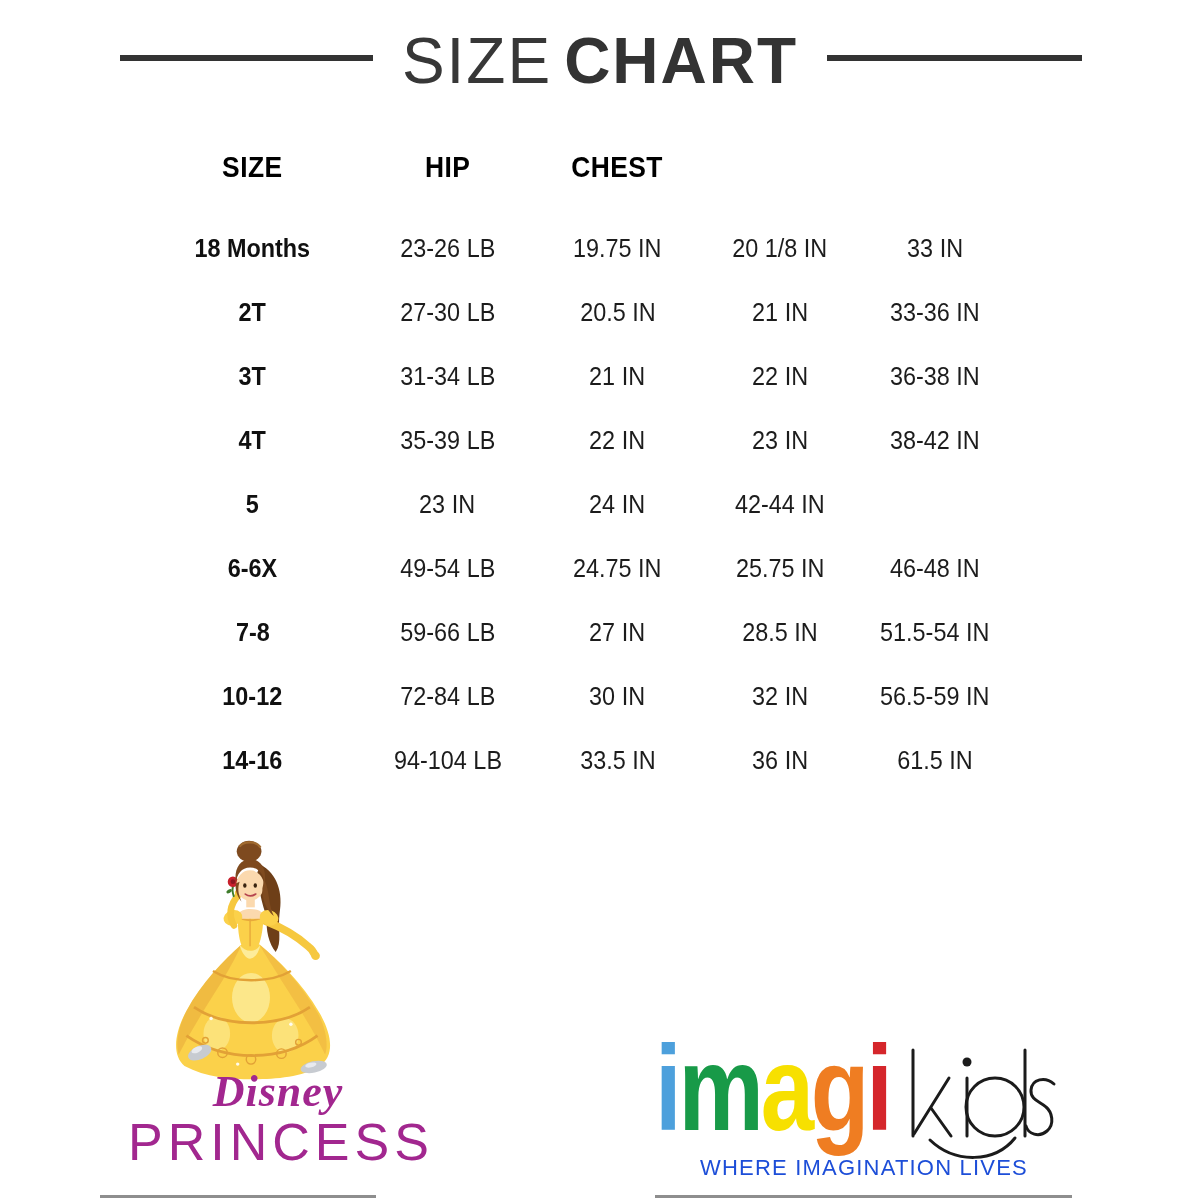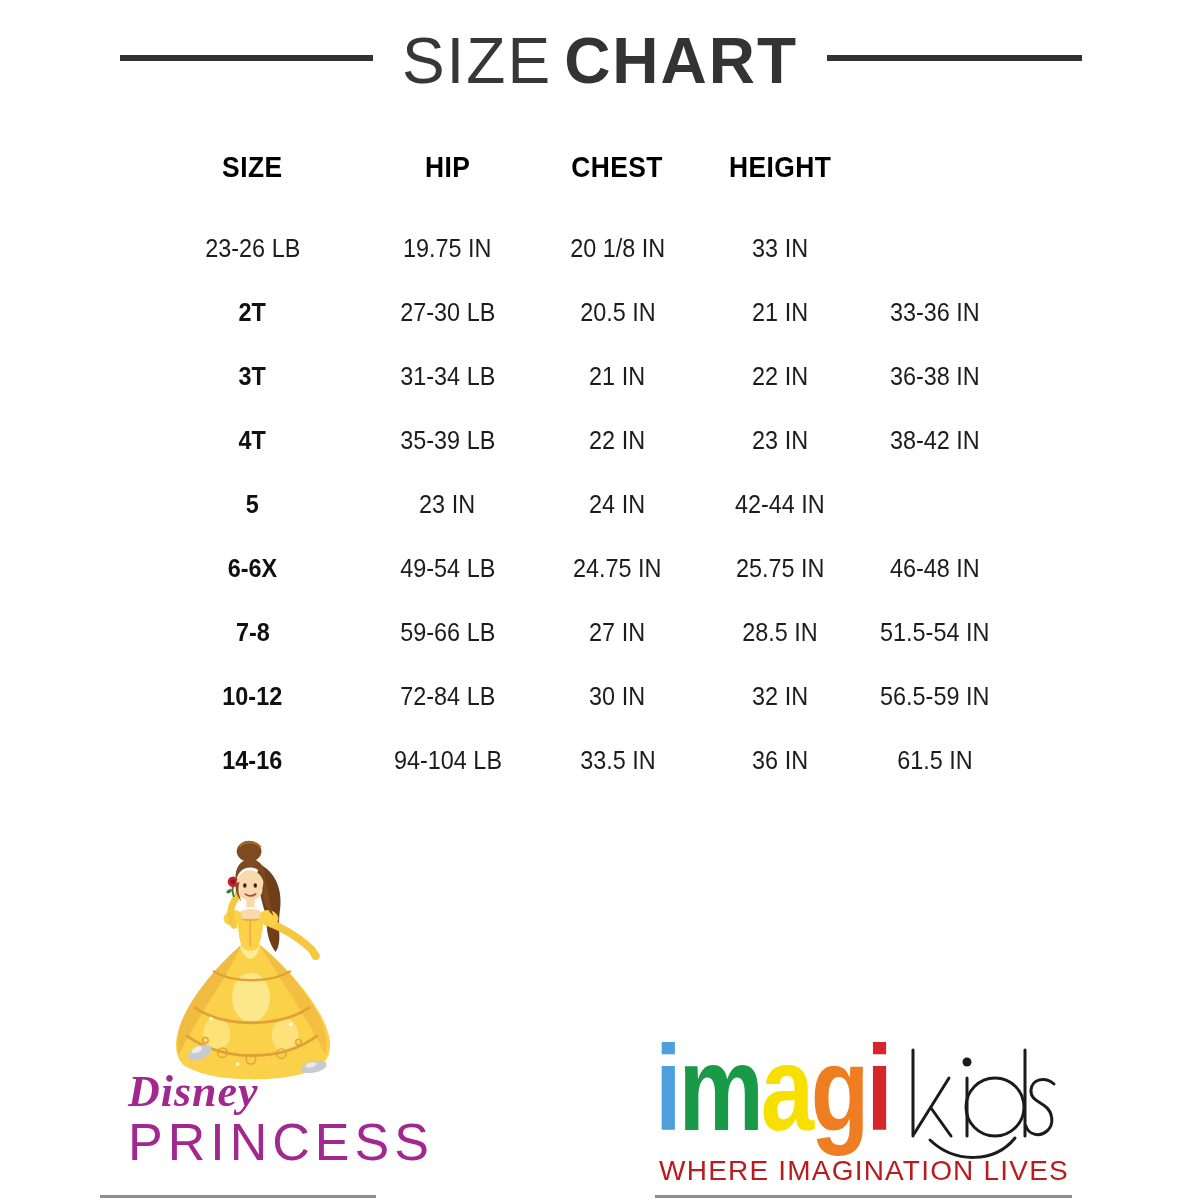--- a/index.html
+++ b/index.html
@@ -21,34 +21,34 @@
   .thead .cell{font-size:30px;font-weight:700;color:#000000;}
   .tbody{margin-top:20px;}
   .trow{height:64px;}
   .cell{display:flex;align-items:center;justify-content:center;font-size:26px;color:#1c1c1c;}
   .cell > span{display:inline-block;transform:scaleX(0.9);white-space:nowrap;}
   .thead .cell > span{transform:scaleX(0.88);letter-spacing:0.5px;}
   .cell.label{font-weight:700;color:#101010;}
 
   
   .belle{position:absolute;left:156px;top:838px;width:190px;height:247px;}
-  .disney-block{position:absolute;left:128px;top:1070px;width:300px;line-height:1;}
+  .disney-block{position:absolute;left:128px;top:1070px;width:300px;text-align:center;line-height:1;}
   .disney-script{font-family:"Liberation Serif",serif;font-style:italic;font-weight:700;
                  font-size:44px;letter-spacing:1px;}
   .princess-word{font-family:Liberation Sans, sans-serif;font-weight:400;font-size:52px;
                  letter-spacing:5px;margin-top:2px;}
 
   
   .imagi-row{position:absolute;left:655px;top:1028px;white-space:nowrap;line-height:1;
              transform:scaleX(0.8);transform-origin:left top;}
   .imagi-row span{font-size:120px;font-weight:700;letter-spacing:-4px;}
   .kids-svg{position:absolute;left:905px;top:1048px;}
   .sr-only{position:absolute;width:1px;height:1px;overflow:hidden;clip:rect(0 0 0 0);white-space:nowrap;}
   .tagline{position:absolute;left:604px;top:1155px;width:520px;text-align:center;
-           font-size:28px;letter-spacing:1.2px;color:#b91c1c;}
+           font-size:22px;letter-spacing:1.2px;color:#1d4ed8;}
 
   
   .crop-line{position:absolute;top:1195px;height:3px;background:#8e8e8e;}
   .crop-line-left{left:100px;width:276px;}
   .crop-line-right{left:655px;width:417px;}
 </style>
 </head>
 <body>
 
 <div class="page">
@@ -63,27 +63,27 @@
     <div class="tgrid thead">
       <div class="cell">
           <span>SIZE</span>
         </div>
       <div class="cell">
           <span>HIP</span>
         </div>
       <div class="cell">
           <span>CHEST</span>
         </div>
-      <div class="cell">
-          <span>HEIGHT</span>
-        </div>
     </div>
     <div class="tbody">
 
       <div class="tgrid trow">
+        <div class="cell label">
+            <span>18 Months</span>
+          </div>
         <div class="cell">
             <span>23-26 LB</span>
           </div>
         <div class="cell">
             <span>19.75 IN</span>
           </div>
         <div class="cell">
             <span>20 1/8 IN</span>
           </div>
         <div class="cell">

